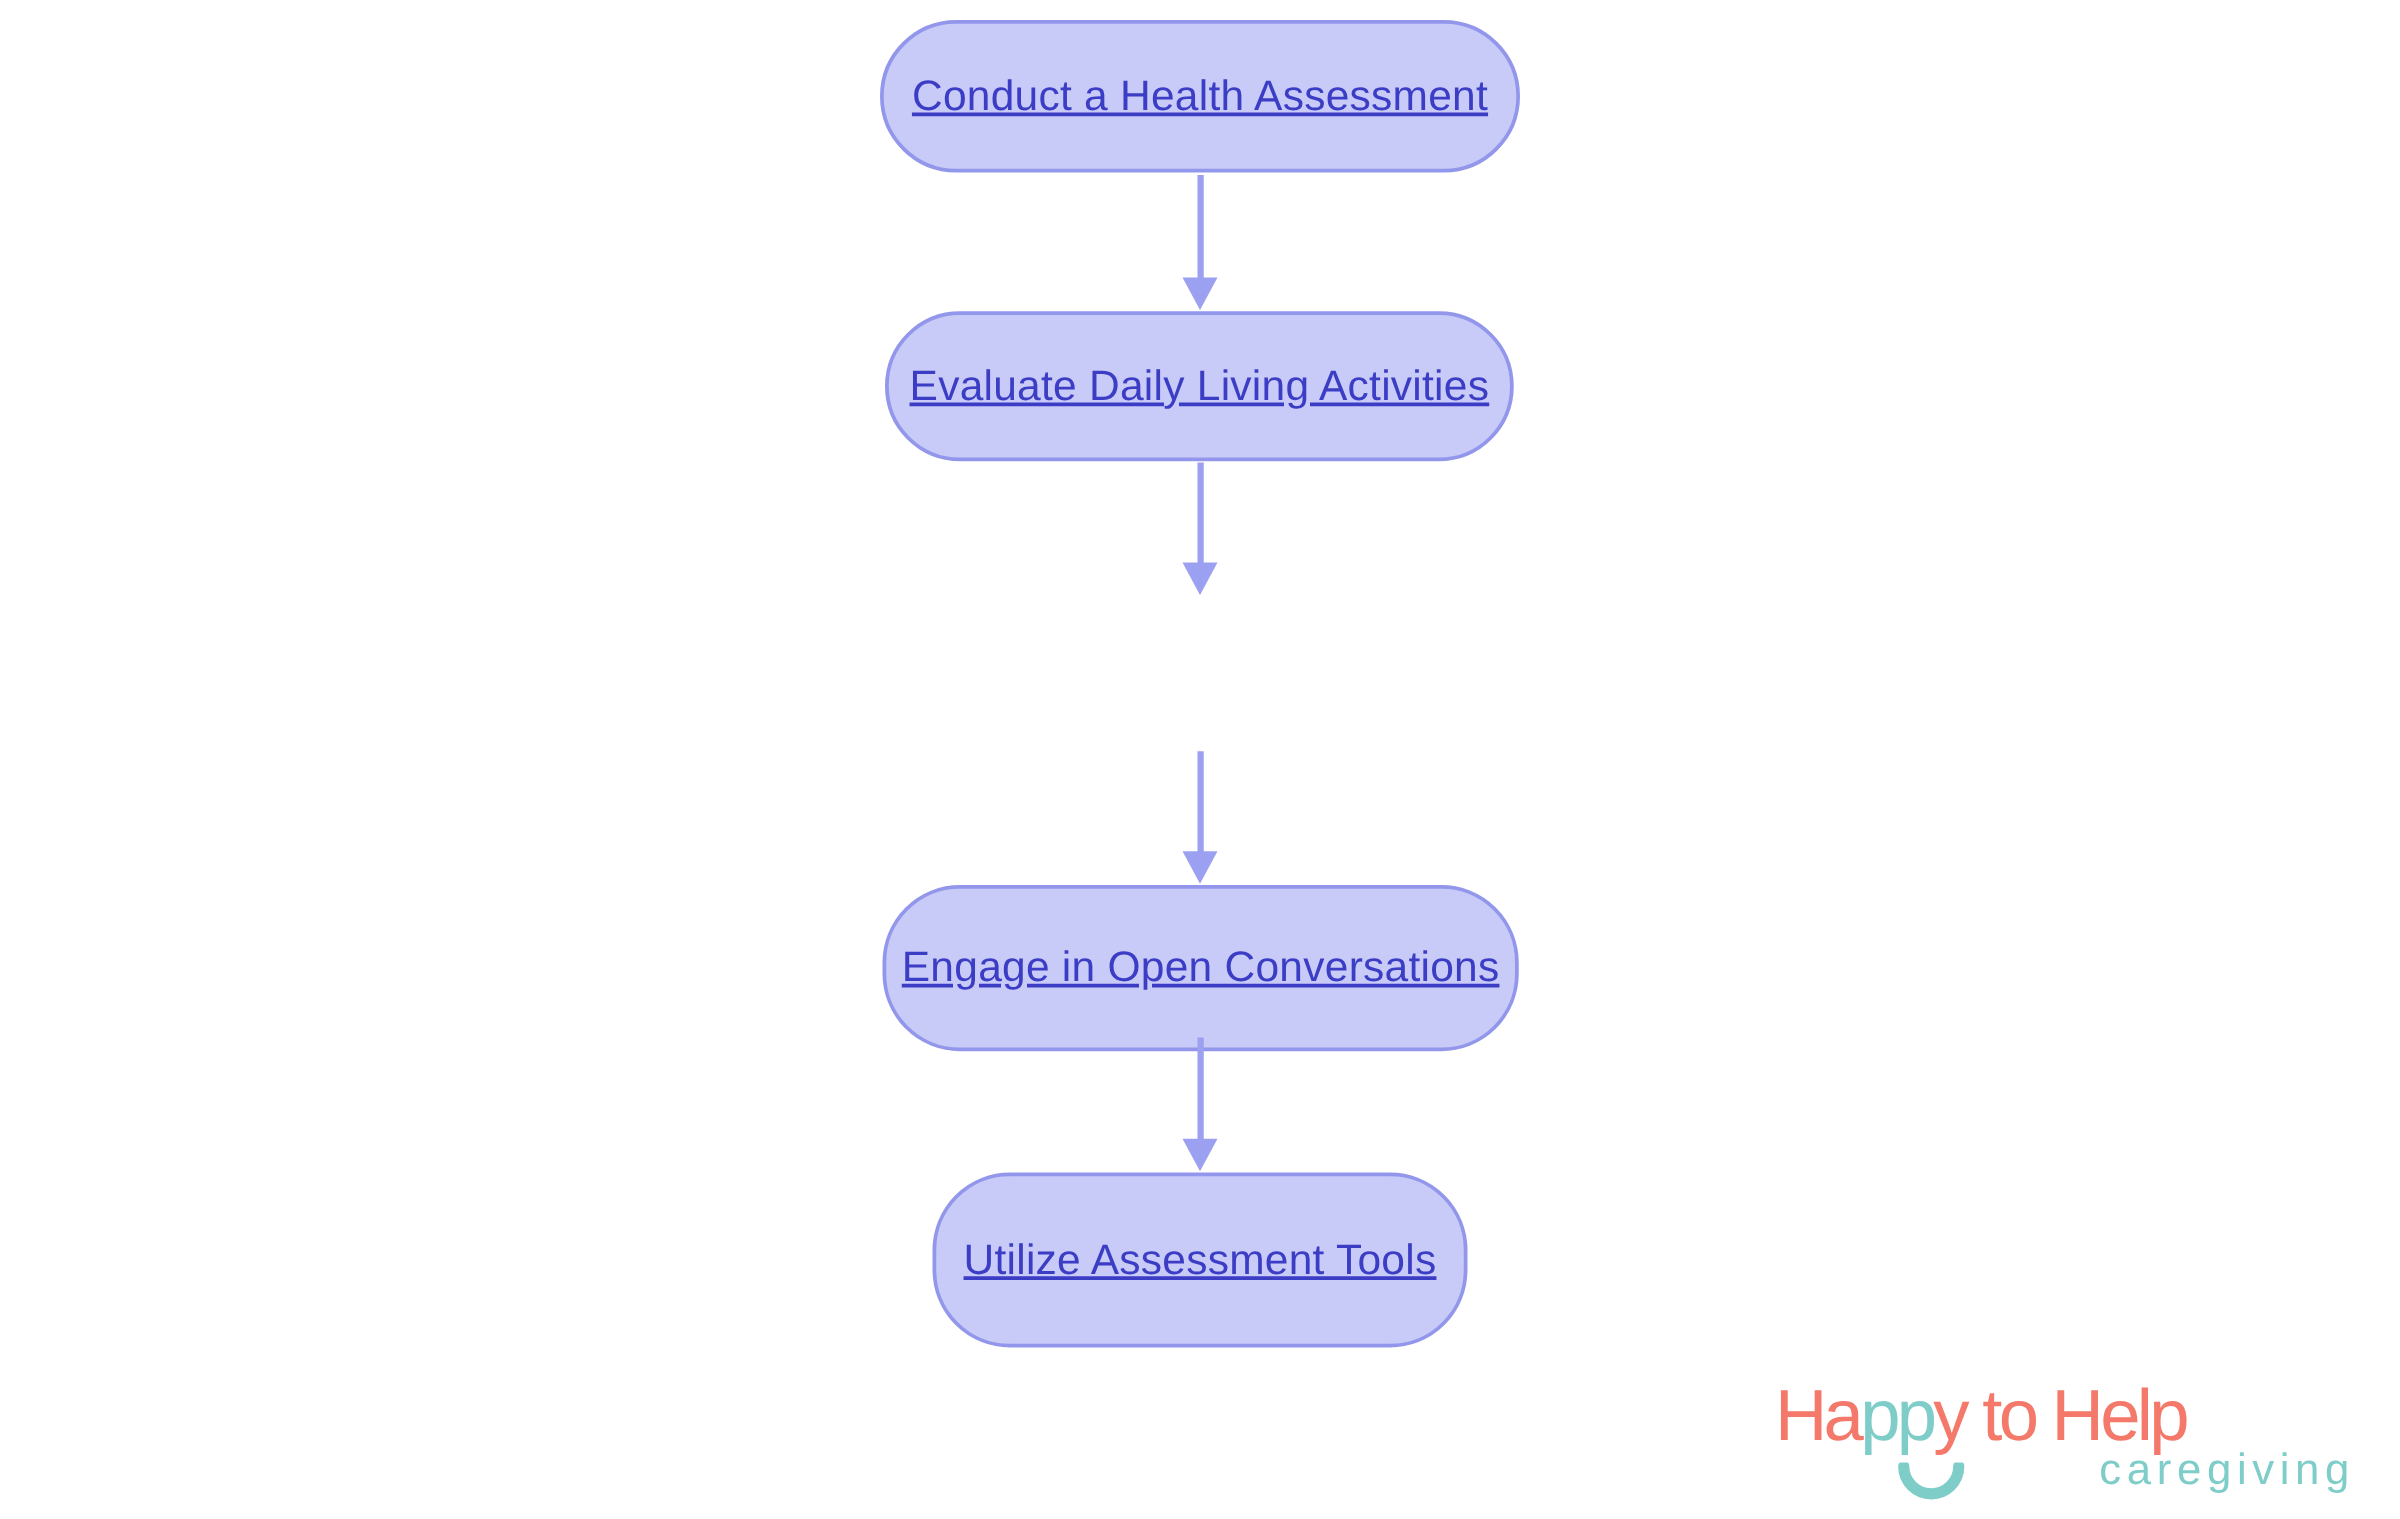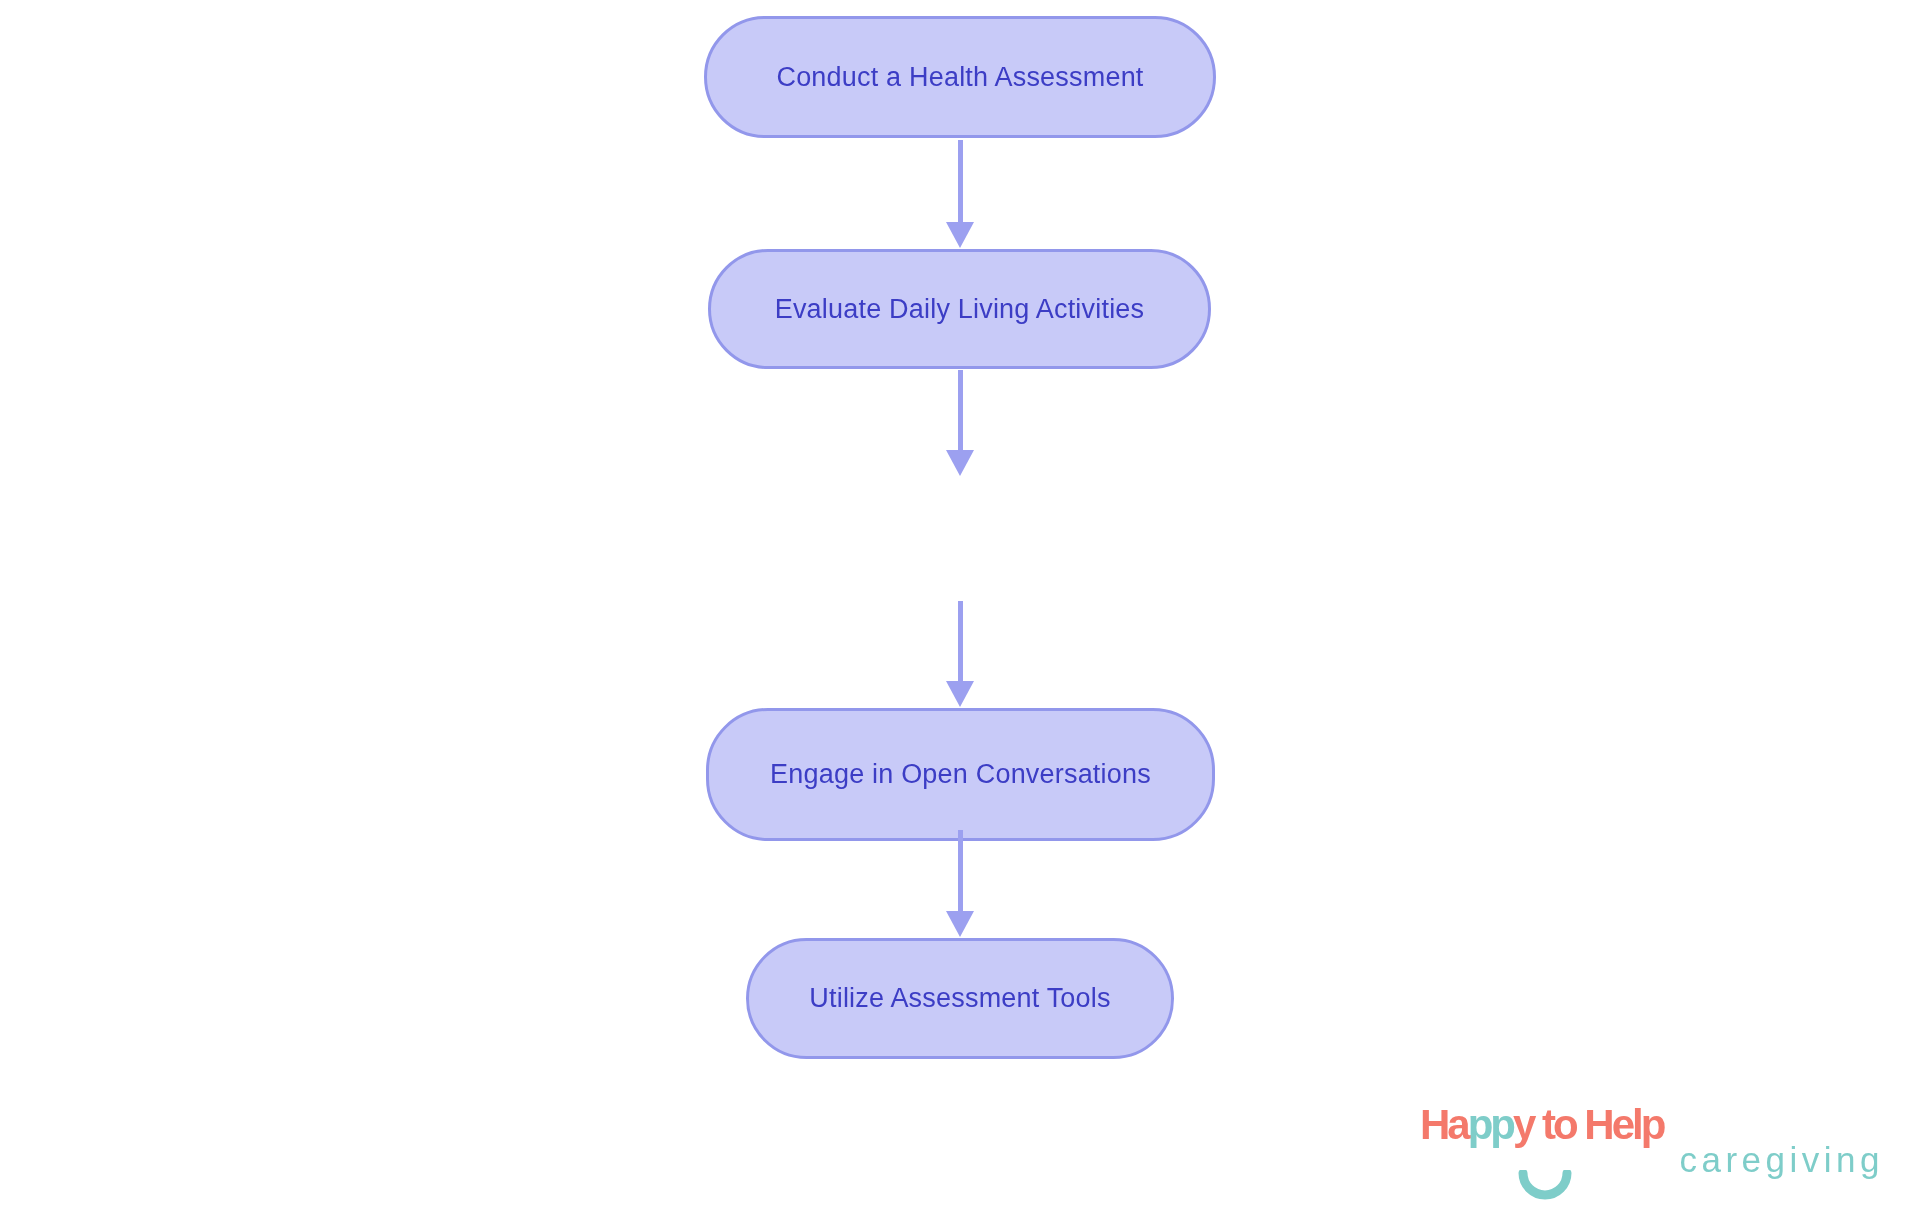--- a/index.html
+++ b/index.html
@@ -28,30 +28,31 @@
     background: var(--node-fill);
     border: 3px solid var(--node-border);
     border-radius: 62px;
     display: flex;
     align-items: center;
     justify-content: center;
     text-align: center;
   }
   .node-label {
     color: var(--node-text);
-    font-size: 27px;
+    font-size: 34px;
     letter-spacing: 0.2px;
     line-height: 1.2;
     white-space: nowrap;
+    text-decoration: underline;
   }
   .node-1 { left: 704px; top:  16px; width: 512px; height: 122px; }
   .node-2 { left: 708px; top: 249px; width: 503px; height: 120px; text-align: right; }
   .node-3 { left: 634px; top: 477px; width: 652px; height: 123px; }
   .node-4 { left: 706px; top: 708px; width: 509px; height: 133px; }
-  .node-5 { left: 746px; top: 938px; width: 428px; height: 121px; }
+  .node-5 { left: 746px; top: 938px; width: 428px; height: 140px; }
 
   
   .arrow {
     position: absolute;
     left: 946px;
     width: 28px;
   }
   .arrow .shaft {
     position: absolute;
     left: 11.5px;
@@ -77,22 +78,22 @@
 
   
   .logo {
     position: absolute;
     left: 1420px;
     top: 1104px;
     width: 464px;
   }
   .logo-title {
     position: relative;
-    font-size: 42px;
-    font-weight: bold;
+    font-size: 58px;
+    font-weight: normal;
     letter-spacing: -3px;
     line-height: 1.0;
     color: var(--coral);
     white-space: nowrap;
   }
   .logo-title .teal-part { color: var(--teal); }
   .smile {
     position: absolute;
     left: 98px;
     top: 66px;

